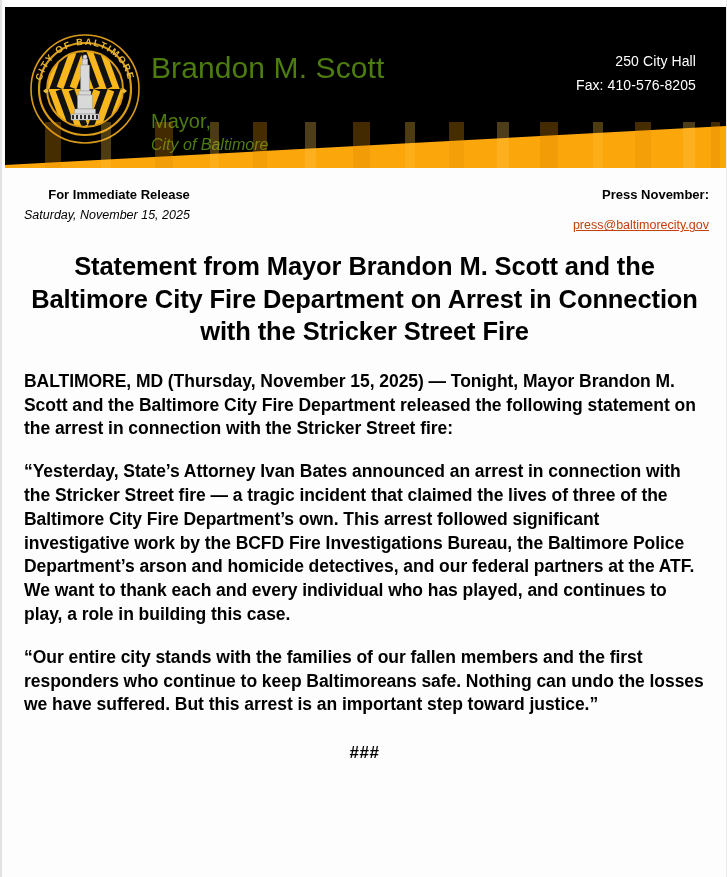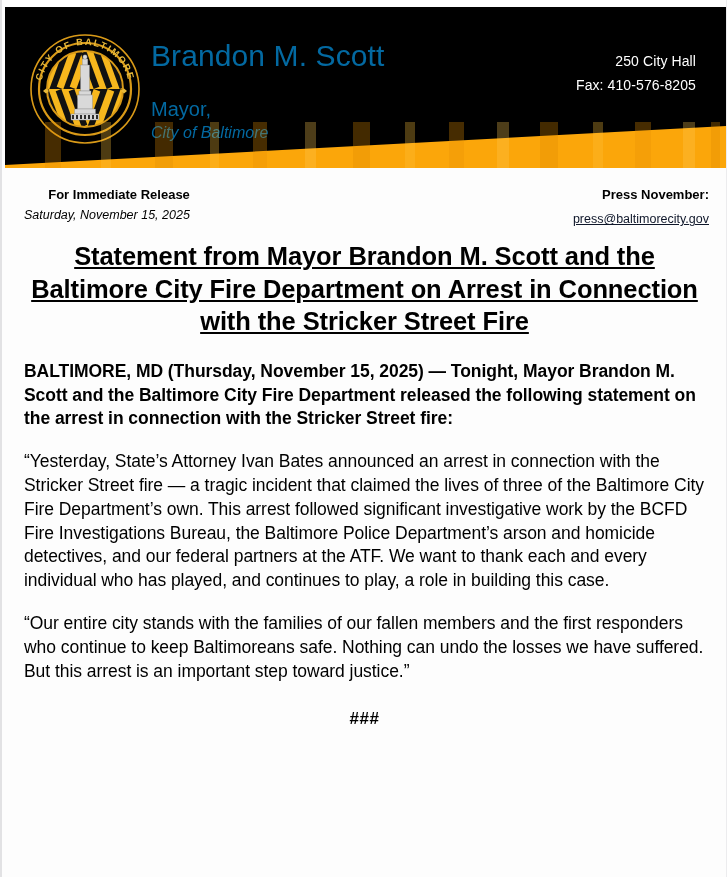--- a/index.html
+++ b/index.html
@@ -53,22 +53,22 @@
     left: 24px;
     top: 26px;
     width: 112px;
     height: 112px;
   }
   .seal svg { display: block; width: 100%; height: 100%; }
 
   .mayor-block {
     position: absolute;
     left: 146px;
-    top: 33px;
-    color: #0369a1;
+    top: 45px;
+    color: #4d7c0f;
   }
   .mayor-name {
     font-size: 30px;
     font-weight: 300;
     letter-spacing: 0.1px;
     line-height: 1.05;
     white-space: nowrap;
   }
   .mayor-title {
     margin-top: 24px;
@@ -114,23 +114,23 @@
     line-height: 1.42;
   }
   .rel-date {
     font-size: 12.5px;
     font-style: italic;
     line-height: 1.5;
     margin-top: 2px;
   }
   .press-email {
     display: inline-block;
-    margin-top: 6px;
+    margin-top: 12px;
     font-size: 12.5px;
-    color: #0f172a;
+    color: #c2410c;
     text-decoration: underline;
     line-height: 1.5;
     text-align: right;
   }
 
   
   .content {
     position: absolute;
     left: 0;
     top: 238px;
@@ -138,37 +138,36 @@
     padding: 0 24px 0 22px;
     box-sizing: border-box;
   }
 
   .headline {
     text-align: center;
     font-size: 25.5px;
     font-weight: bold;
     line-height: 1.28;
     letter-spacing: -0.1px;
-    margin: 2px 6px;
-    text-decoration: underline;
+    margin: 12px 6px;
   }
 
   .lede {
     margin-top: 22px;
     font-size: 17.5px;
     font-weight: bold;
     line-height: 1.36;
     letter-spacing: -0.05px;
   }
   .dateline { font-weight: bold; }
 
   .para {
     margin-top: 19px;
     font-size: 17.5px;
-    font-weight: normal;
+    font-weight: bold;
     line-height: 1.36;
     letter-spacing: -0.05px;
   }
 
   .endmark {
     margin-top: 26px;
     text-align: center;
     font-size: 17px;
     font-weight: bold;
     letter-spacing: 0.5px;

